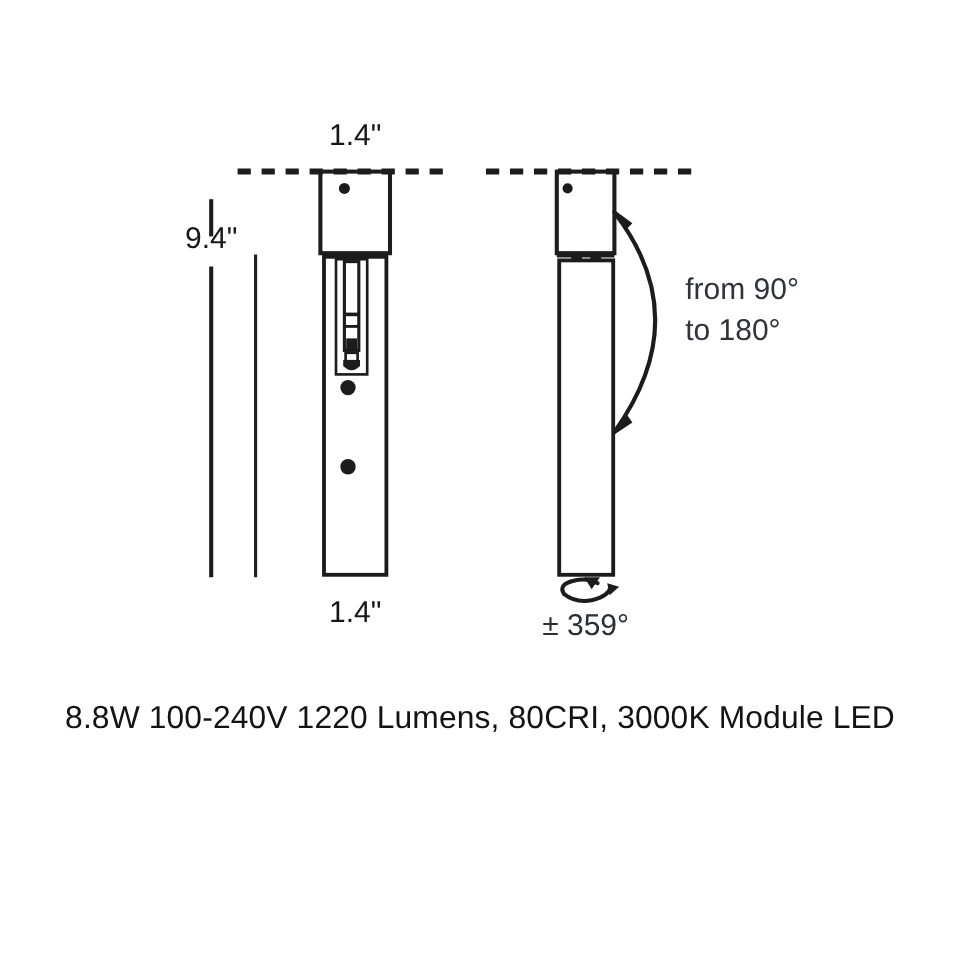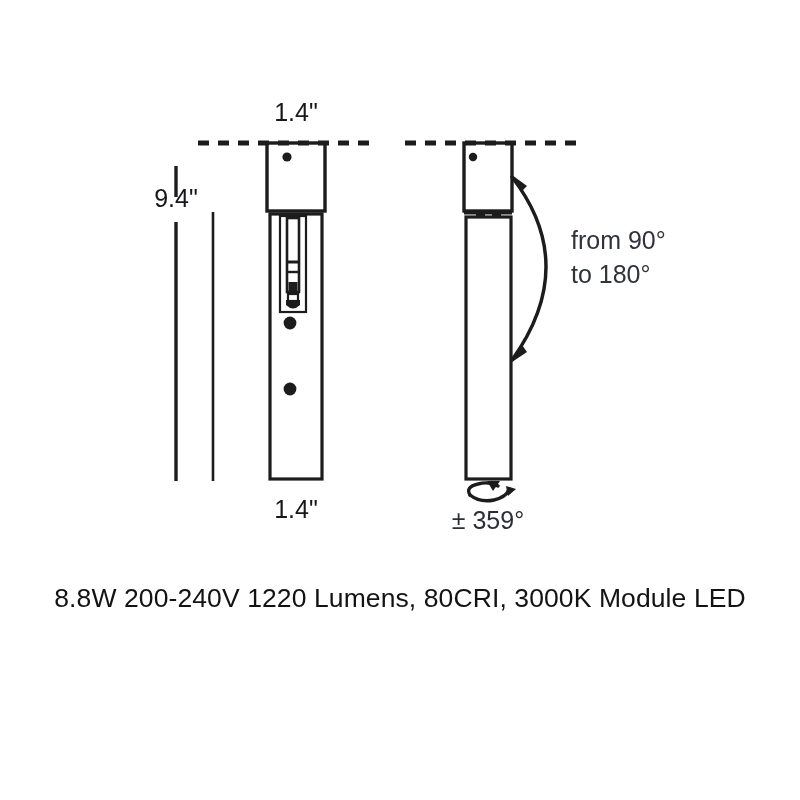--- a/index.html
+++ b/index.html
@@ -142,15 +142,15 @@
       <path d="M 470 495 Q 465 487 478 484 Q 489 481 498 486" class="no-fill stroke-dark" stroke-width="3.4" stroke-linecap="round"></path>
       <path d="M 500 481 L 487 481 L 493 491 Z" class="fill-dark"></path>
       <path d="M 470 495 Q 480 503 494 500 Q 507 497 509 489" class="no-fill stroke-dark" stroke-width="3.4" stroke-linecap="round"></path>
       <path d="M 506 486 L 516 489 L 508 496 Z" class="fill-dark"></path>
     </g>
 
     <text class="rot-label" x="488" y="529" text-anchor="middle">± 359°</text>
 
   </svg>
 
-  <div class="spec-text">8.8W 200-240V 1220 Lumens, 80CRI, 3000K Module LED</div>
+  <div class="spec-text">8.8W 100-240V 1220 Lumens, 80CRI, 3000K Module LED</div>
 
 </div>
 
 </body></html>

